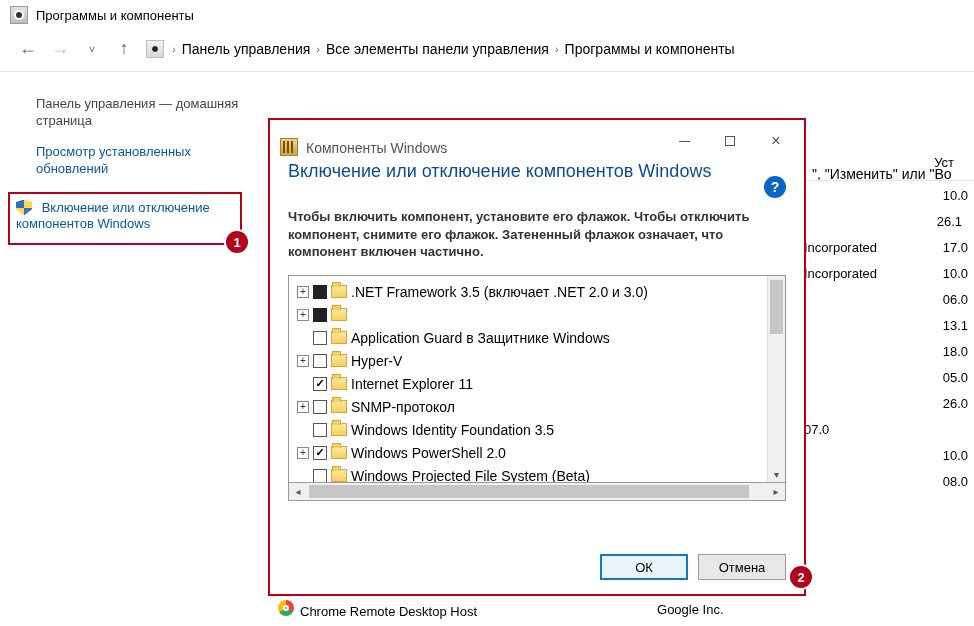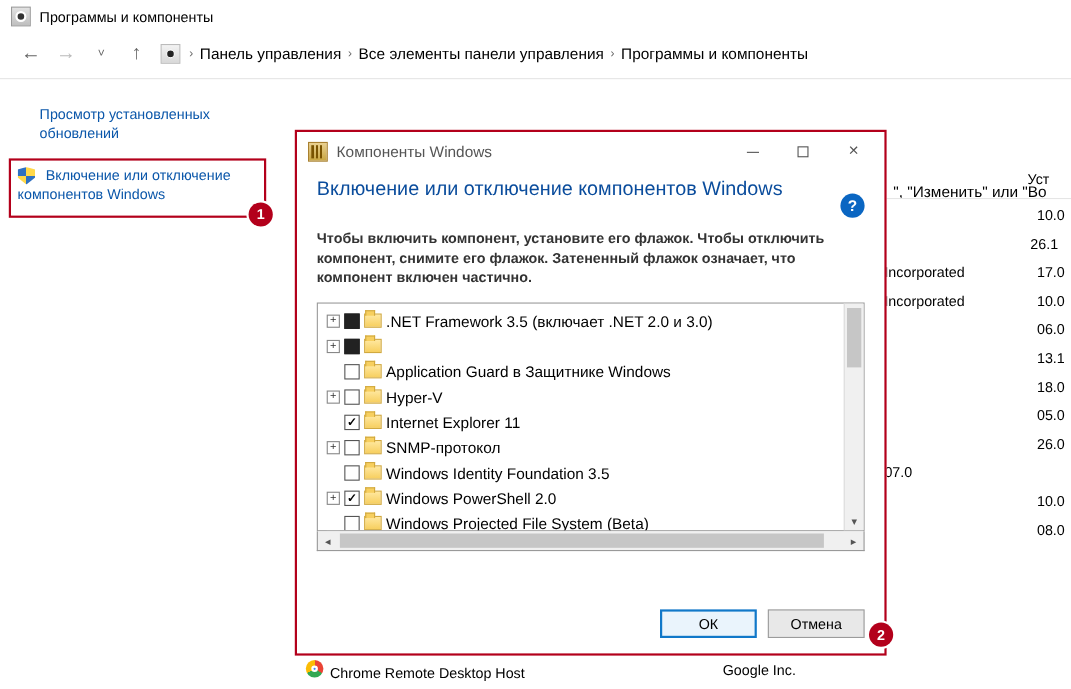--- a/index.html
+++ b/index.html
@@ -119,21 +119,21 @@
     left:268px; top:118px;
     width:538px;
     height:478px;
     background:#fff;
     border:2px solid #b3001b;
     display:flex;
     flex-direction:column;
   }
   .dlg-titlebar {
     display:flex;
-    align-items:center;
+    align-items:flex-end;
     height:36px;
     padding:0 6px 0 10px;
     color:#555;
     font-size:14px;
   }
   .dlg-title-icon {
     width:18px;height:18px; margin-right:8px;
     background:linear-gradient(#e9d090,#c9a641);
     border:1px solid #a9802f;
     position:relative;
@@ -249,20 +249,21 @@
     <span>Панель управления</span>
     <span class="sep">›</span>
     <span>Все элементы панели управления</span>
     <span class="sep">›</span>
     <span>Программы и компоненты</span>
   </div>
 </div>
 
 <div class="content">
   <div class="sidebar">
+    <div class="side-link plain">Панель управления — домашняя страница</div>
     <div class="side-link">Просмотр установленных обновлений</div>
     <div class="side-hilite">
       <span class="shield"></span>
       <span class="side-link" style="display:inline">Включение или отключение компонентов Windows</span>
       <div class="callout" style="right:-8px;bottom:-10px">1</div>
     </div>
   </div>
 </div>
 
 <div class="bg-top-hint">", "Изменить" или "Во</div>

